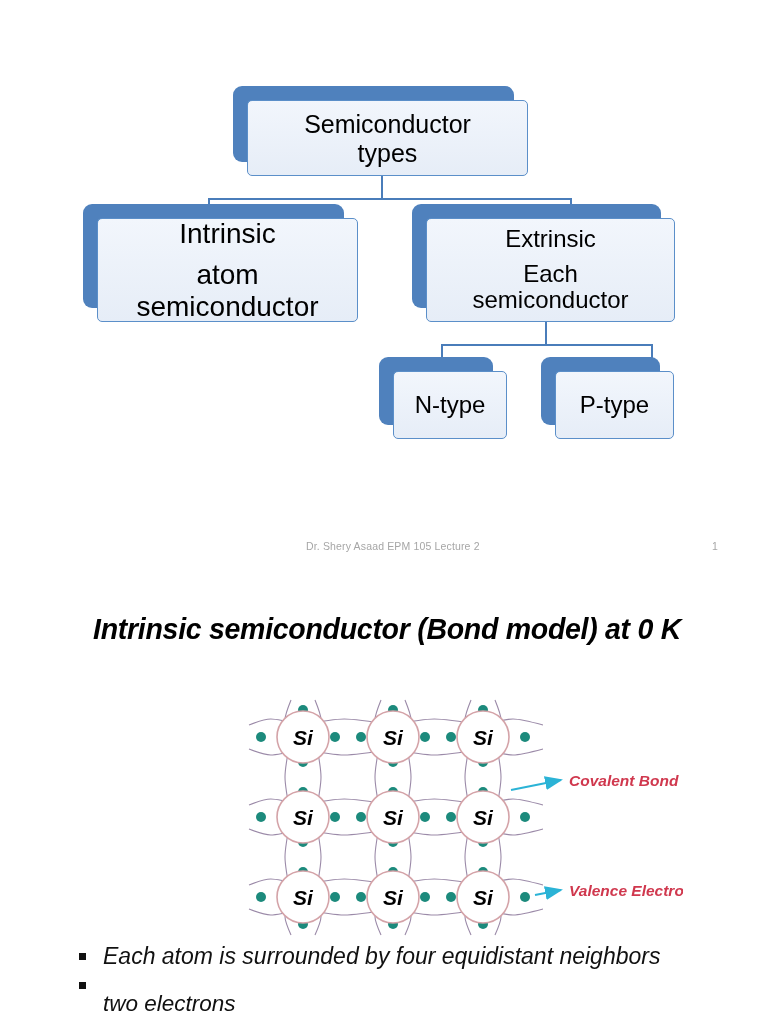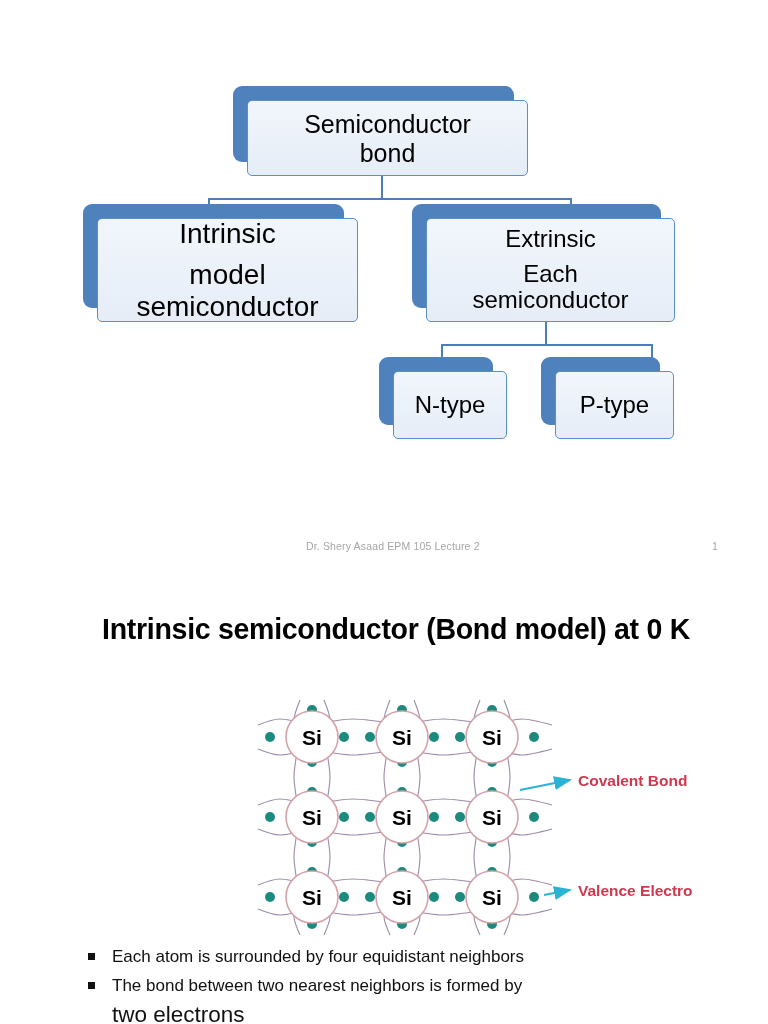--- a/index.html
+++ b/index.html
@@ -106,23 +106,24 @@
   #footer .pagenum {
     position: absolute;
     left: 712px; top: 0;
     font-size: 10.5px;
     color: #a6a6a6;
   }
 
   
   #slide-two {
     position: absolute;
-    left: 12px; top: 600px;
+    left: 3px; top: 600px;
     width: 632px;
     height: 424px;
+    font-style: italic;
   }
   #slide-title {
     position: absolute;
     left: 0; top: 12px;
     width: 768px;
     text-align: center;
     font-family: "Liberation Sans Narrow", "Liberation Sans", sans-serif;
     font-weight: bold;
     font-size: 30px;
     letter-spacing: -0.3px;
@@ -140,21 +141,21 @@
   #lattice-svg { display: block; }
 
   #bullets {
     position: absolute;
     left: 76px; top: 342px;
     width: 690px;
   }
   #bullets .bullet-row {
     display: flex;
     align-items: flex-start;
-    font-size: 17px;
+    font-size: 23px;
     line-height: 29px;
     color: #111;
     white-space: nowrap;
   }
   #bullets .marker {
     display: inline-block;
     width: 7px; height: 7px;
     background: #111;
     margin-right: 17px;
     margin-top: 11px;
@@ -179,29 +180,29 @@
   <div class="connector" id="c-right-down"></div>
   <div class="connector" id="c-ex-down"></div>
   <div class="connector" id="c-ex-bar"></div>
   <div class="connector" id="c-n-down"></div>
   <div class="connector" id="c-p-down"></div>
 
   <div class="node" id="node-root">
     <div class="shadow"></div>
     <div class="face">
       <span class="ln ln1">Semiconductor</span>
-      <span class="ln ln2">bond</span>
+      <span class="ln ln2">types</span>
     </div>
   </div>
 
   <div class="node" id="node-intrinsic">
     <div class="shadow"></div>
     <div class="face">
       <span class="ln ln1">Intrinsic</span>
-      <span class="ln ln2">model</span>
+      <span class="ln ln2">atom</span>
       <span class="ln ln3">semiconductor</span>
     </div>
   </div>
 
   <div class="node" id="node-extrinsic">
     <div class="shadow"></div>
     <div class="face">
       <span class="ln ln1">Extrinsic</span>
       <span class="ln ln2">Each</span>
       <span class="ln ln3">semiconductor</span>
@@ -396,17 +397,16 @@
     </svg>
   </div>
 
   <div id="bullets">
     <div class="bullet-row">
       <span class="marker"></span>
       <span>Each atom is surrounded by four equidistant neighbors</span>
     </div>
     <div class="bullet-row">
       <span class="marker"></span>
-      <span>The bond between two nearest neighbors is formed by</span>
     </div>
     <div class="bullet-cont">two electrons</div>
   </div>
 </div>
 
 </body></html>

